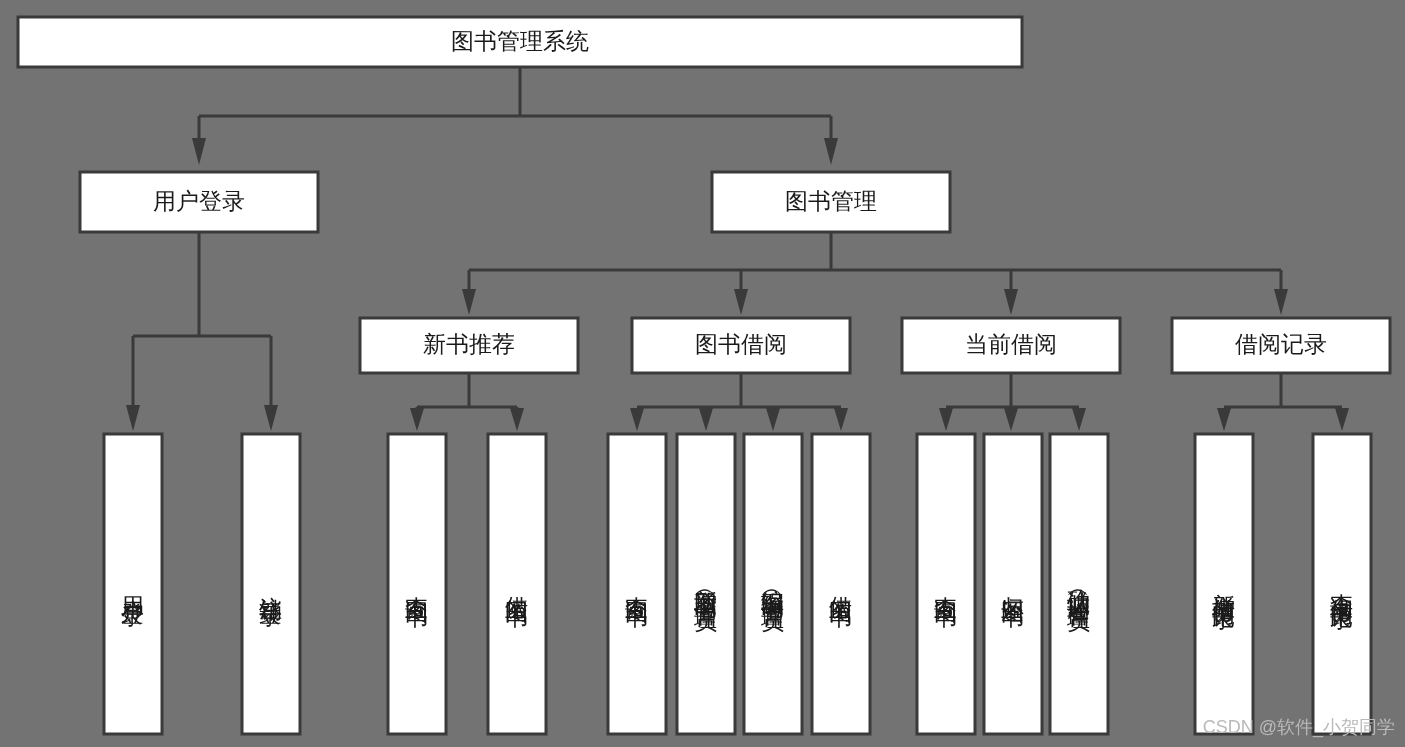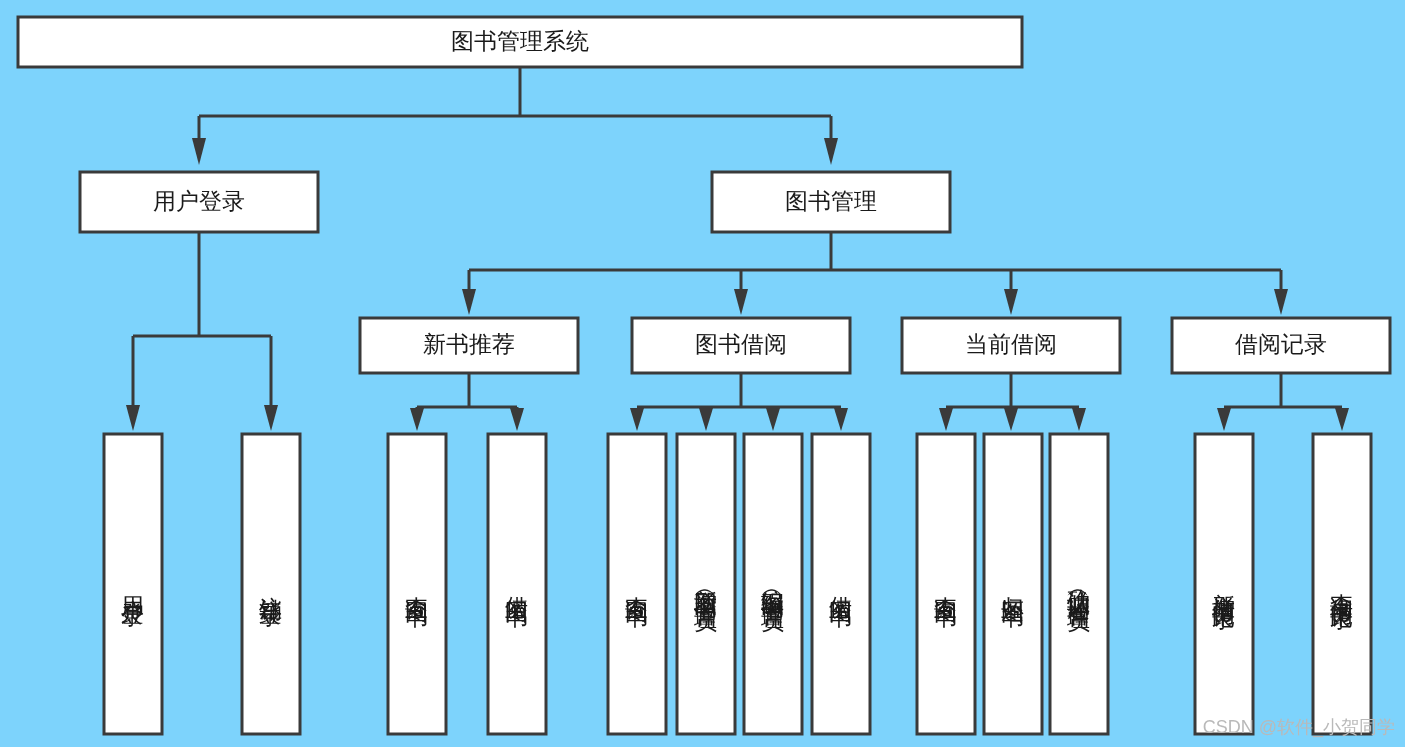--- a/index.html
+++ b/index.html
@@ -7,21 +7,21 @@
     padding: 0;
     background: #ffffff;
   }
   body {
     font-family: "Liberation Sans", "DejaVu Sans", sans-serif;
   }
   #diagram-root {
     position: relative;
     width: 1405px;
     height: 747px;
-    background: #7dd3fc;
+    background: #737373;
     overflow: hidden;
   }
   svg.diagram-canvas {
     position: absolute;
     left: 0;
     top: 0;
     width: 1405px;
     height: 747px;
     display: block;
   }

